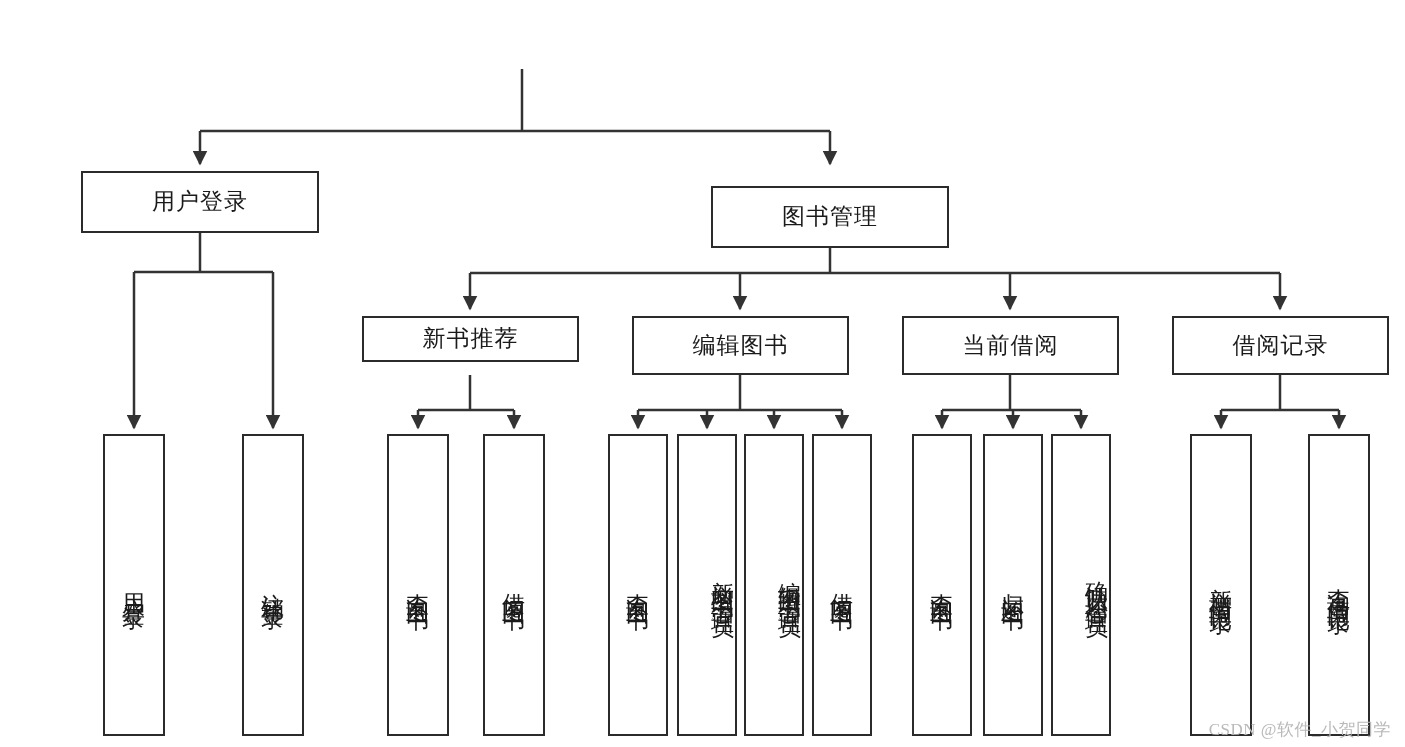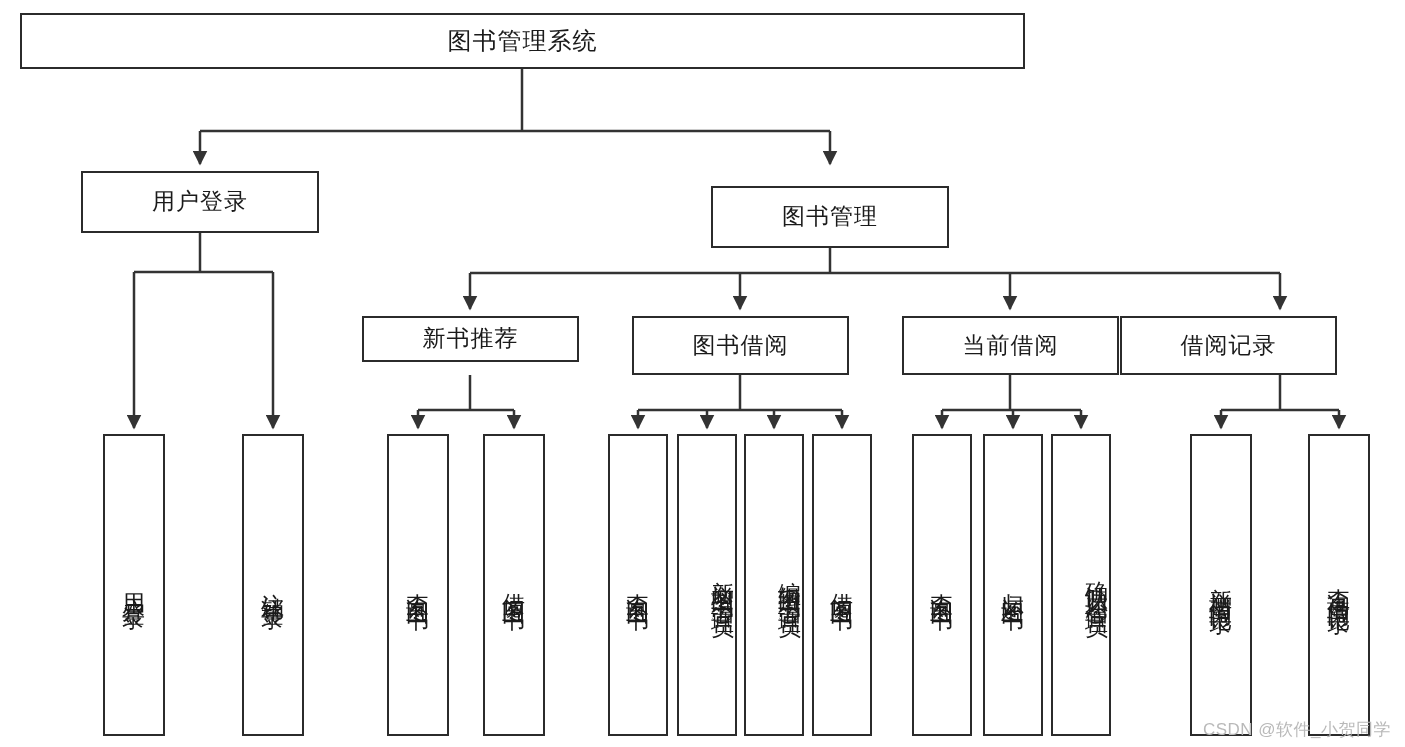--- a/index.html
+++ b/index.html
@@ -62,21 +62,21 @@
     white-space: nowrap;
   }
   #watermark {
     position: absolute;
     right: 14px;
     bottom: 6px;
     font-size: 17px;
     color: #b9b9b9;
     letter-spacing: 0.5px;
     white-space: nowrap;
-    font-family: Liberation Sans, sans-serif;
+    font-family: Liberation Serif, serif;
   }
 </style>
 </head>
 <body>
 
 <div id="canvas">
 
   <svg id="edges" viewBox="0 0 1405 747" xmlns="http://www.w3.org/2000/svg">
     <defs>
       <marker id="arrow" viewBox="0 0 10 10" refX="9" refY="5" markerWidth="6" markerHeight="6" orient="auto-start-reverse">
@@ -120,45 +120,42 @@
       <path d="M 1013 410 L 1013 428" marker-end="url(#arrow)"></path>
       <path d="M 1081 410 L 1081 428" marker-end="url(#arrow)"></path>
 
       <path d="M 1280 375 L 1280 410"></path>
       <path d="M 1221 410 L 1339 410"></path>
       <path d="M 1221 410 L 1221 428" marker-end="url(#arrow)"></path>
       <path d="M 1339 410 L 1339 428" marker-end="url(#arrow)"></path>
     </g>
   </svg>
 
-  <div class="node root horiz" style="left:20px; top:13px; width:1005px; height:56px;">
-    <span>图书管理系统</span>
-  </div>
 
   <div class="node horiz" style="left:81px; top:171px; width:238px; height:62px;">
     <span>用户登录</span>
   </div>
 
   <div class="node horiz" style="left:711px; top:186px; width:238px; height:62px;">
     <span>图书管理</span>
   </div>
 
   <div class="node horiz" style="left:362px; top:316px; width:217px; height:46px;">
     <span>新书推荐</span>
   </div>
 
   <div class="node horiz" style="left:632px; top:316px; width:217px; height:59px;">
-    <span>图书借阅</span>
+    <span>编辑图书</span>
   </div>
 
   <div class="node horiz" style="left:902px; top:316px; width:217px; height:59px;">
     <span>当前借阅</span>
   </div>
 
-  <div class="node horiz" style="left:1120px; top:316px; width:217px; height:59px;">
+  <div class="node horiz" style="left:1172px; top:316px; width:217px; height:59px;">
     <span>借阅记录</span>
   </div>
 
   <div class="node vert" style="left:103px; top:434px; width:62px; height:302px; align-items:center;">
     <span class="vlabel">用户登录</span>
   </div>
 
   <div class="node vert" style="left:242px; top:434px; width:62px; height:302px; align-items:center;">
     <span class="vlabel">注销登录</span>
   </div>

